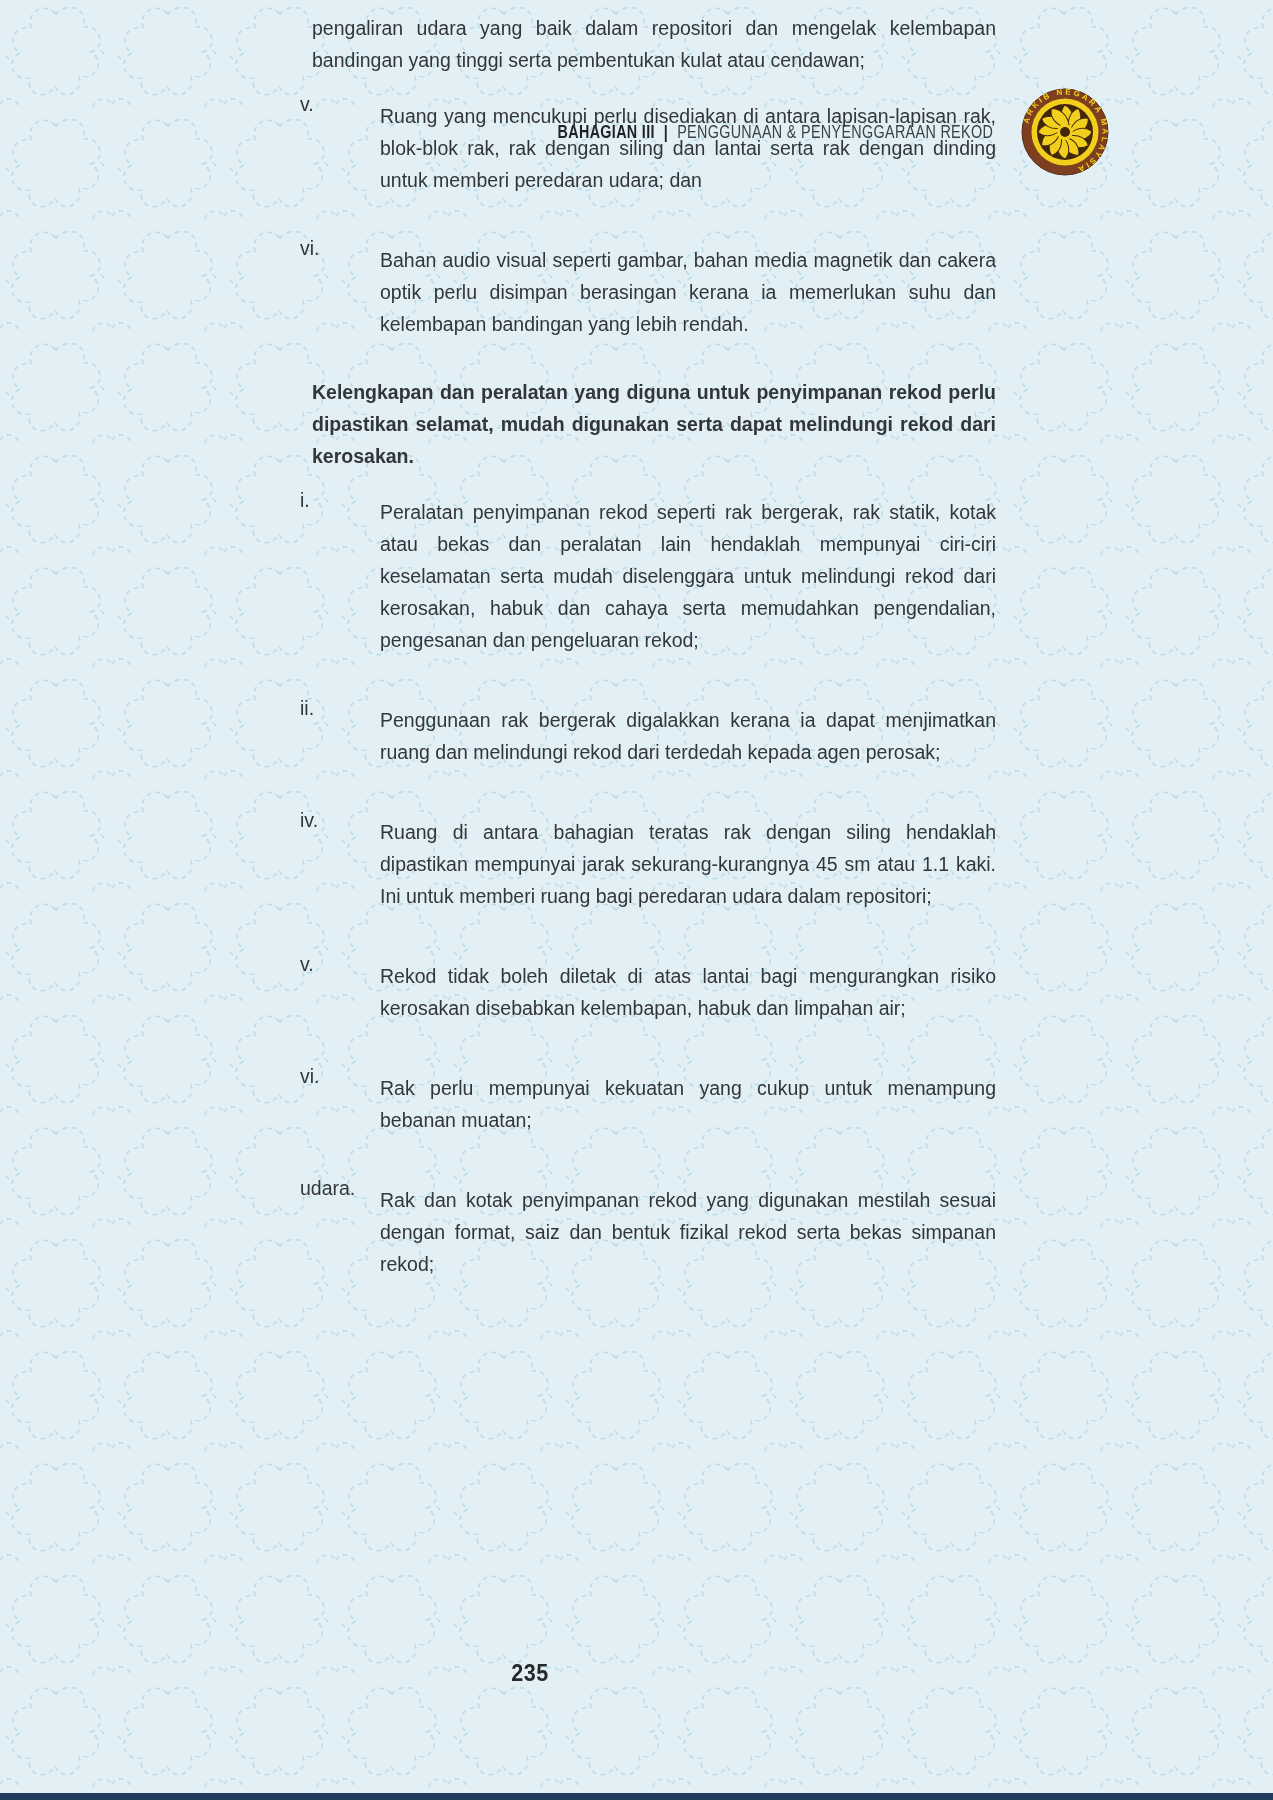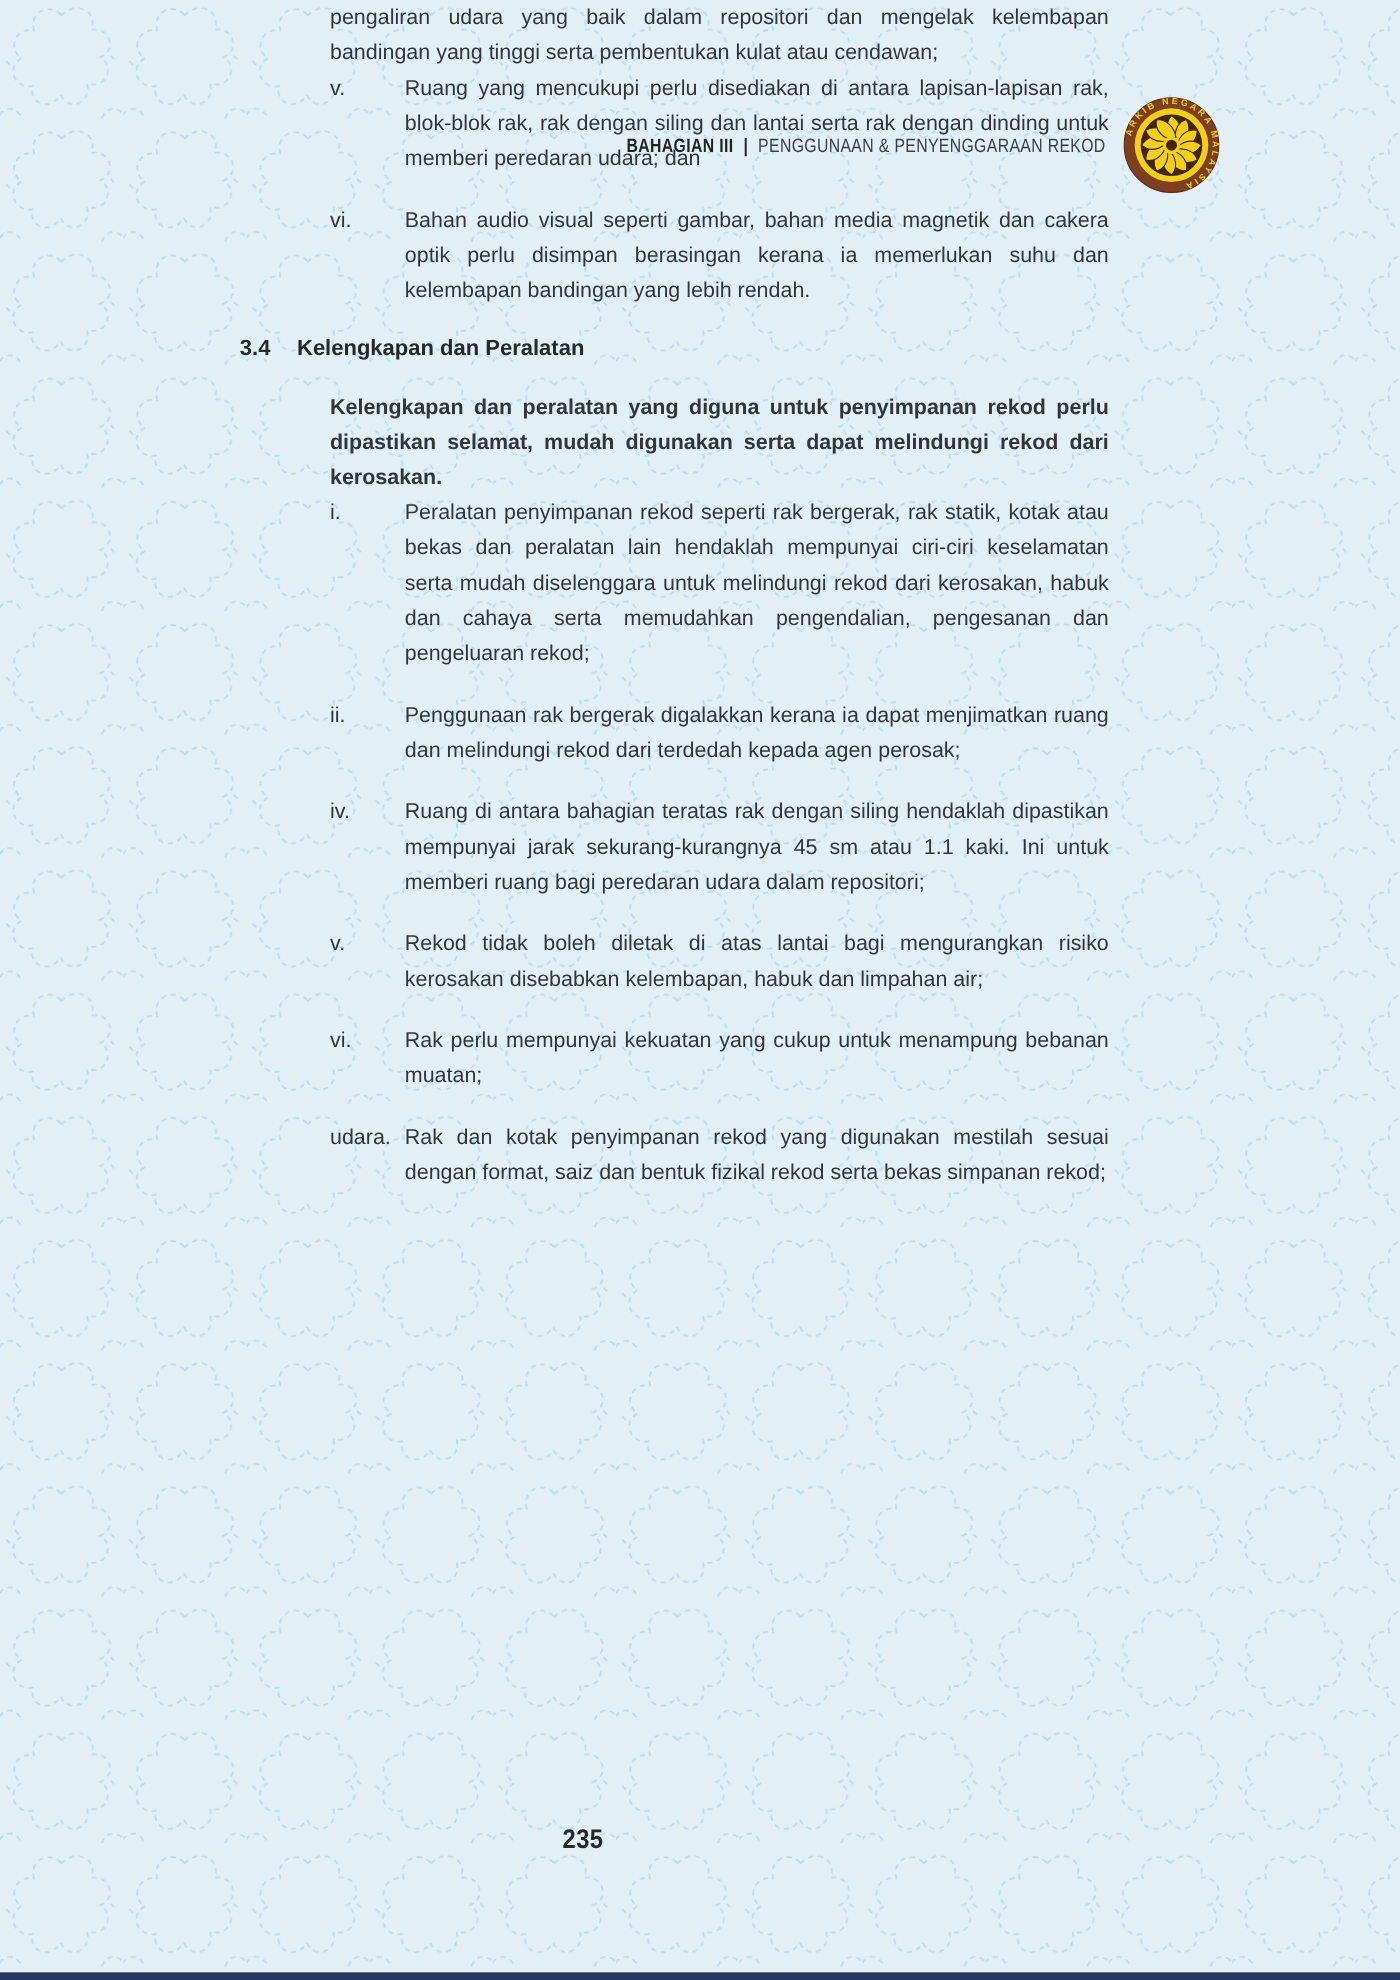--- a/index.html
+++ b/index.html
@@ -14,21 +14,21 @@
   }
   .bg-pattern { position: absolute; top: 0; left: 0; }
 
   
   .header {
     position: absolute;
     top: 88px;
     right: 164px;
     display: flex;
     align-items: center;
-    gap: 16px;
+    gap: 28px;
   }
   .header-text {
     white-space: nowrap;
     transform: scaleX(0.82);
     transform-origin: 100% 50%;
     font-size: 17.5px;
     letter-spacing: 0.4px;
     color: #3c4044;
   }
   .header-label { font-weight: bold; color: #1f2123; }
@@ -37,21 +37,21 @@
 
   
   .content {
     position: absolute;
     left: 300px;
     top: 0;
     width: 708px;
     font-size: 19.5px;
     line-height: 32px;
   }
-  .content p { margin: 0; text-align: justify; }
+  .content p { margin: 12px; text-align: justify; }
   .cont-para { margin-top: 205px; margin-bottom: 24px; margin-left: 68px; }
   .list-item { display: flex; margin-bottom: 24px; }
   .list-marker { flex: 0 0 68px; width: 68px; }
   .item-text { flex: 1; }
 
   .section-heading {
     display: flex;
     margin-left: -82px;
     margin-bottom: 24px;
     font-weight: bold;
@@ -142,24 +142,20 @@
     <div class="list-item">
       <span class="list-marker">v.</span>
       <p class="item-text">Ruang yang mencukupi perlu disediakan di antara lapisan-lapisan rak, blok-blok rak, rak dengan siling dan lantai serta rak dengan dinding untuk memberi peredaran udara; dan</p>
     </div>
 
     <div class="list-item">
       <span class="list-marker">vi.</span>
       <p class="item-text">Bahan audio visual seperti gambar, bahan media magnetik dan cakera optik perlu disimpan berasingan kerana ia memerlukan suhu dan kelembapan bandingan yang lebih rendah.</p>
     </div>
 
-    <div class="section-heading">
-      <span class="section-number">3.4</span>
-      <span class="section-title">Kelengkapan dan Peralatan</span>
-    </div>
 
     <p class="intro-para">Kelengkapan dan peralatan yang diguna untuk penyimpanan rekod perlu dipastikan selamat, mudah digunakan serta dapat melindungi rekod dari kerosakan.</p>
 
     <div class="list-item">
       <span class="list-marker">i.</span>
       <p class="item-text">Peralatan penyimpanan rekod seperti rak bergerak, rak statik, kotak atau bekas dan peralatan lain hendaklah mempunyai ciri-ciri keselamatan serta mudah diselenggara untuk melindungi rekod dari kerosakan, habuk dan cahaya serta memudahkan pengendalian, pengesanan dan pengeluaran rekod;</p>
     </div>
 
     <div class="list-item">
       <span class="list-marker">ii.</span>

